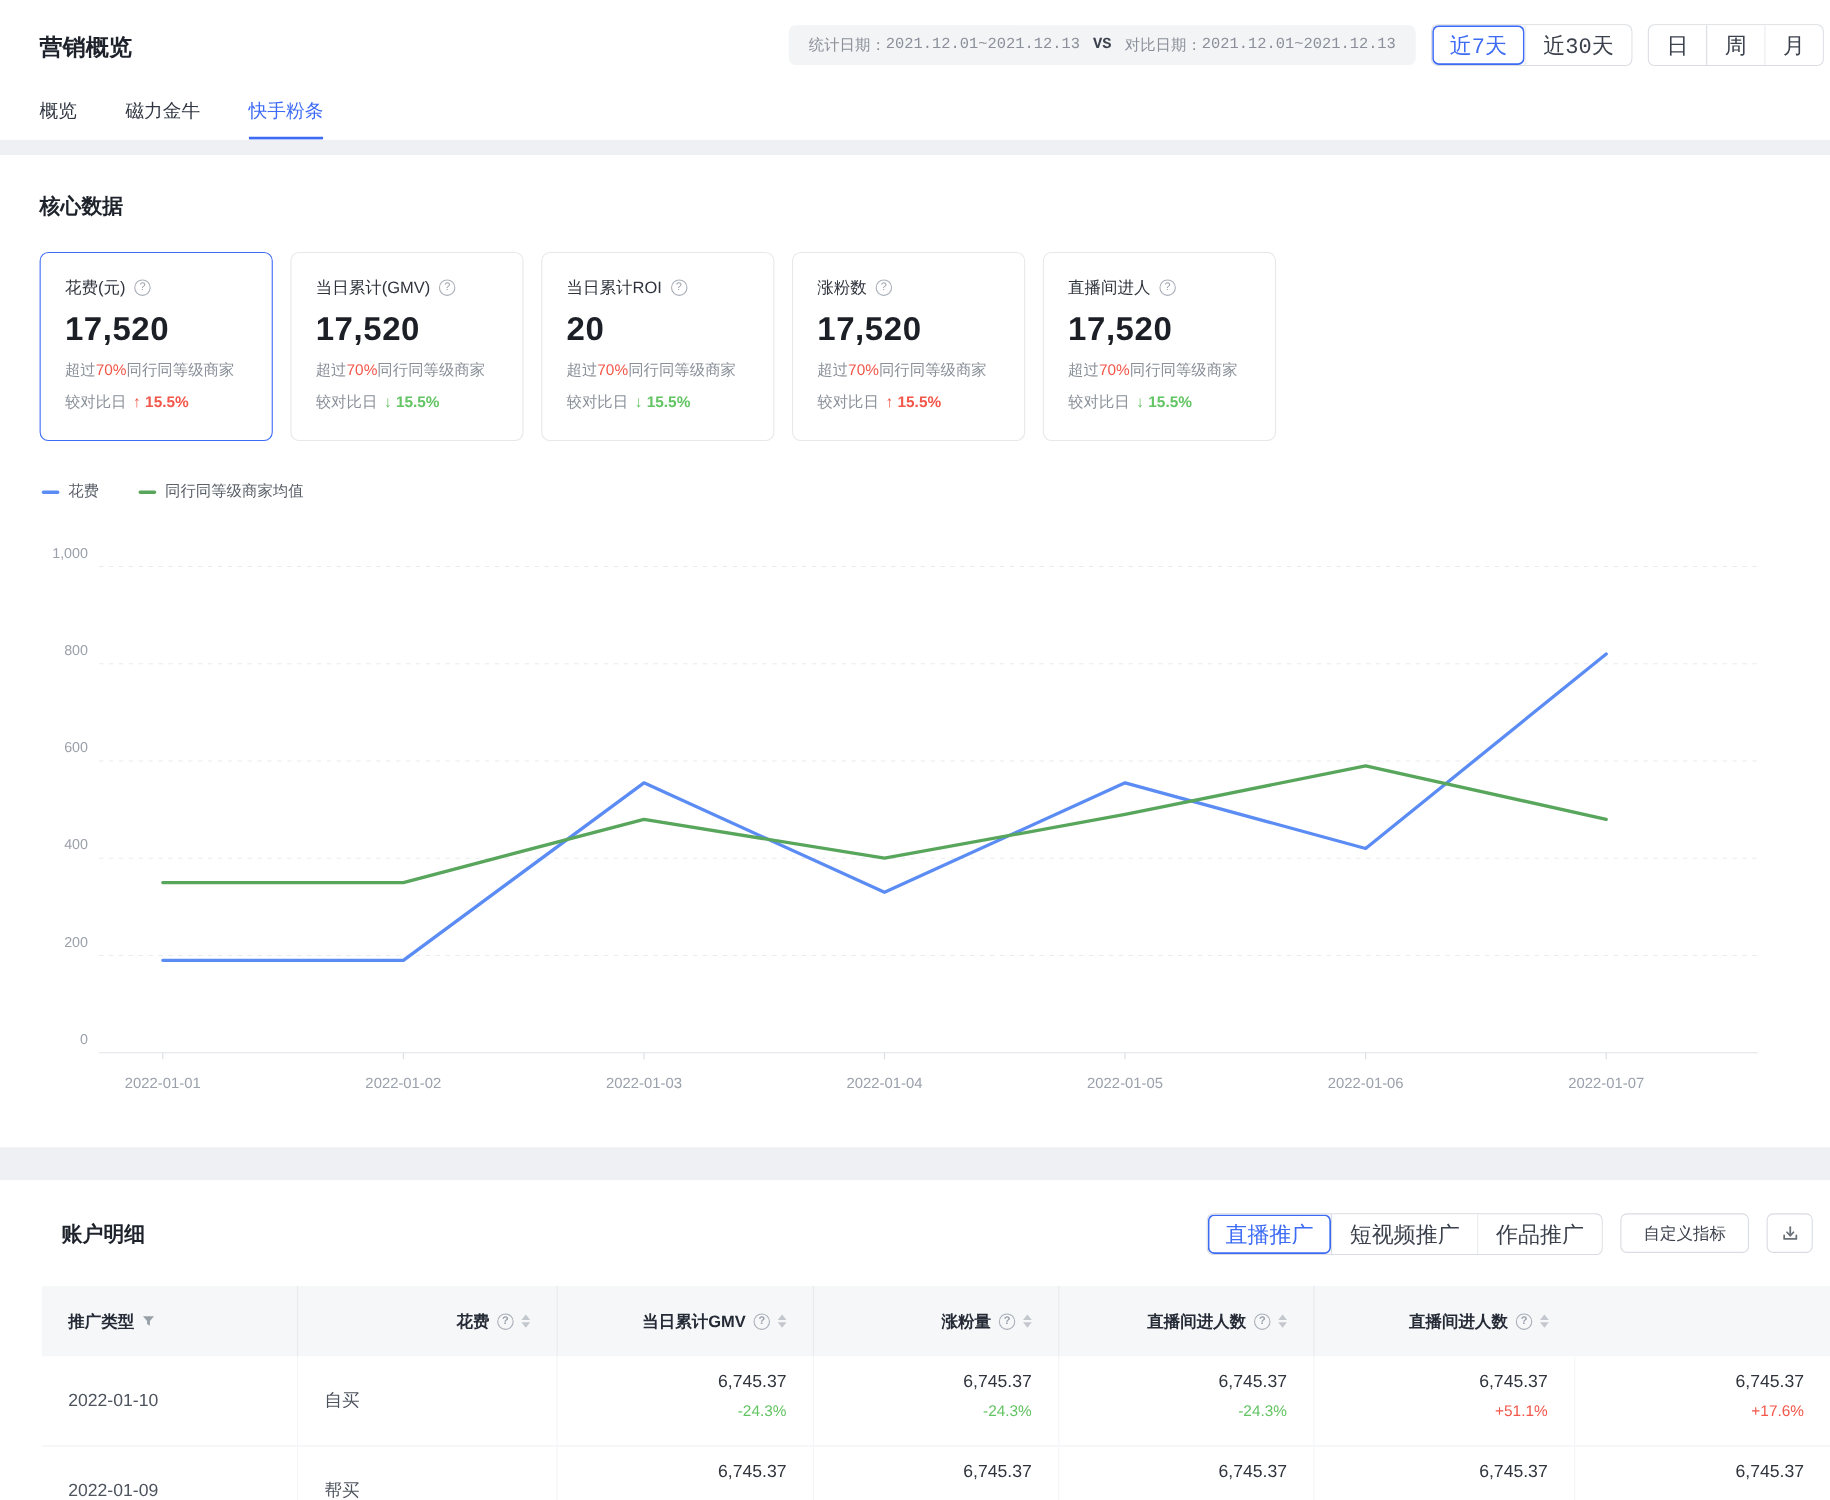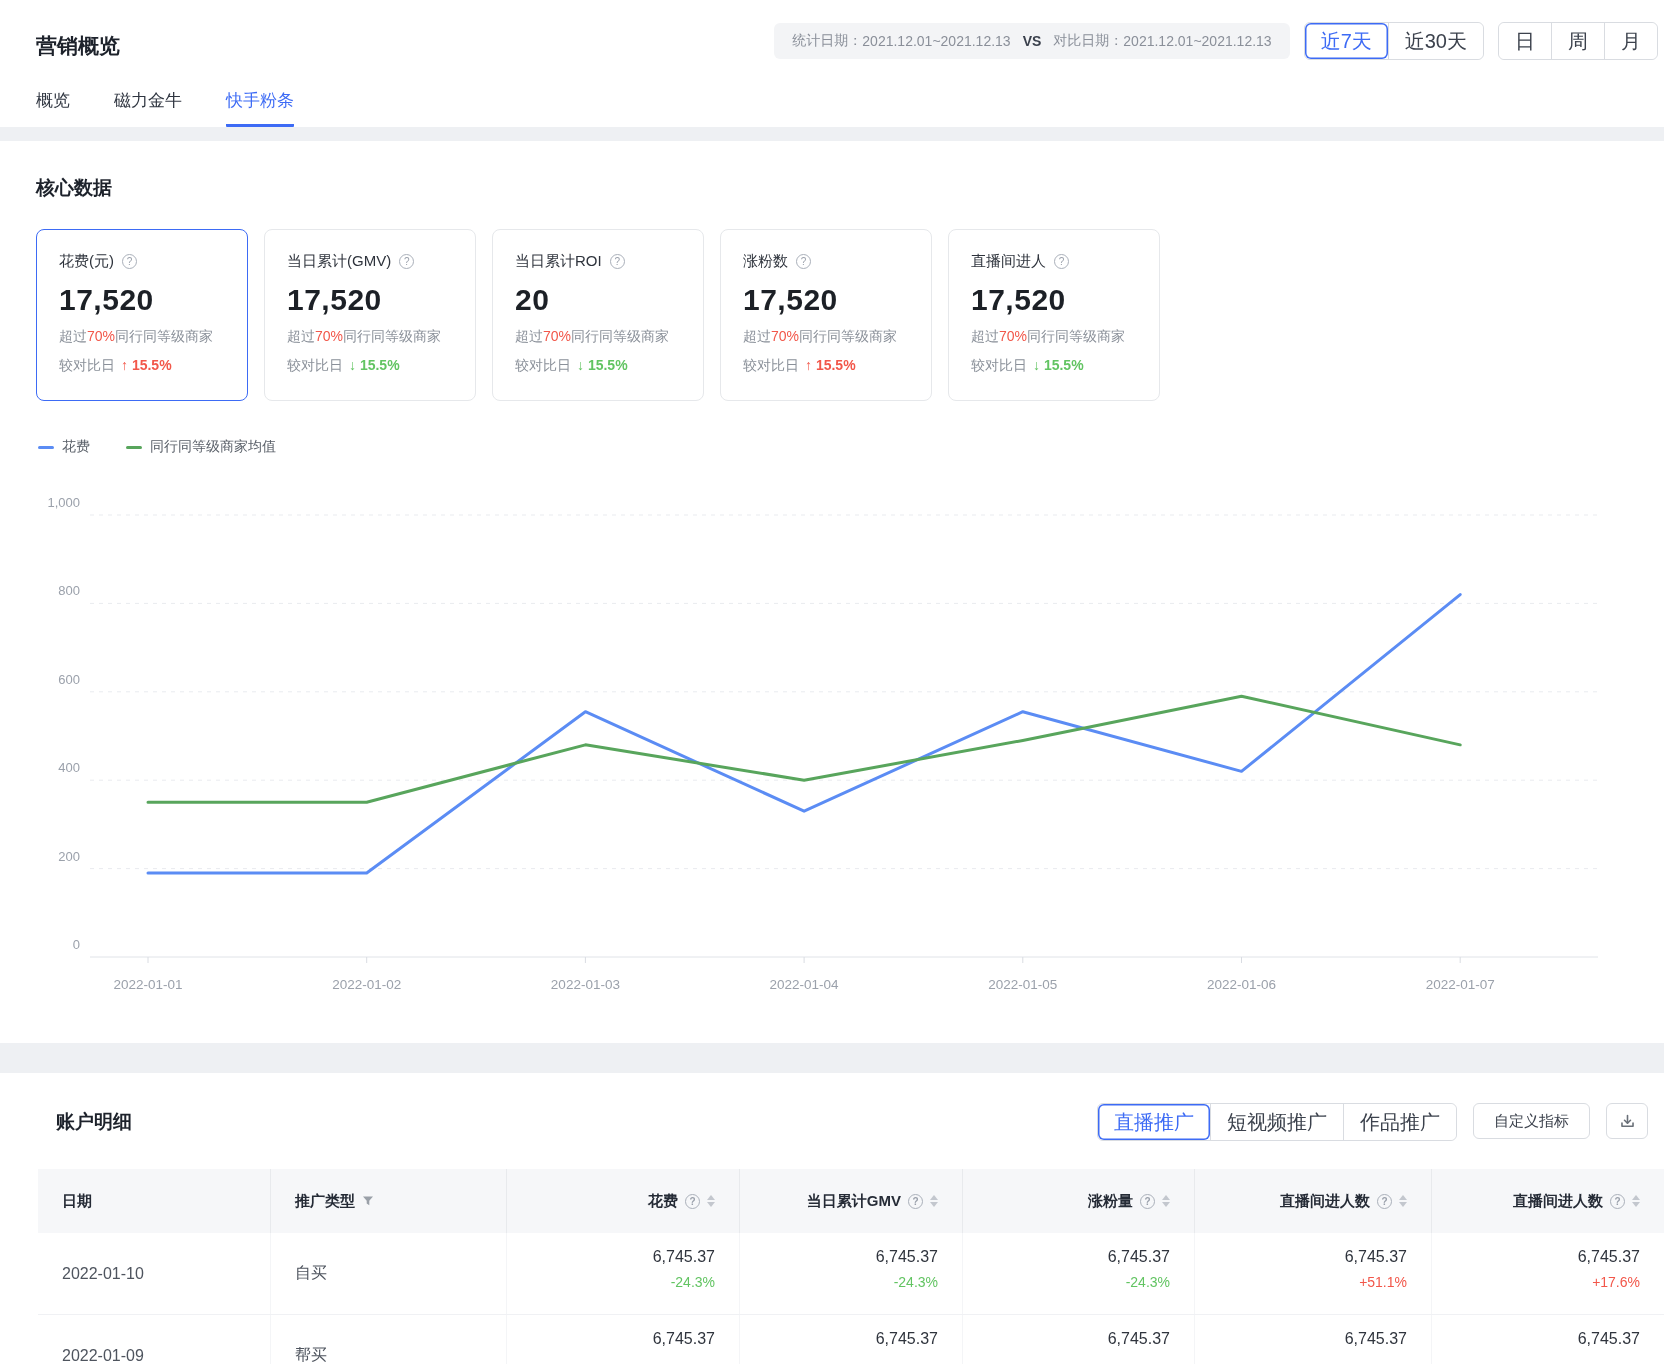--- a/index.html
+++ b/index.html
@@ -2,21 +2,21 @@
 <html><head>
 <meta charset="utf-8">
 <style>
   * { margin:0; padding:0; box-sizing:border-box; }
   html,body { width:1664px; height:1364px; overflow:hidden; background:#fff;
     font-family:"Liberation Sans","DejaVu Sans",sans-serif; color:#2f3540; }
   .page { position:relative; width:1664px; height:1364px; background:#fff; }
 
   
   .topbar { position:relative; height:127px; background:#fff; }
-  .topbar-row { display:flex; justify-content:space-between; align-items:flex-end; padding:22px 6px 0 36px; }
+  .topbar-row { display:flex; justify-content:space-between; align-items:center; padding:22px 6px 0 36px;font-family:Liberation Mono, monospace; }
   h1.page-title { font-size:21px; font-weight:700; color:#1d222b; margin-top:4px; }
   .controls { display:flex; align-items:center; gap:14px; }
   .date-pill { height:36px; display:flex; align-items:center; background:#f3f4f6; border-radius:6px;
     padding:0 18px; font-size:14px; color:#8a8f99; white-space:nowrap; }
   .date-pill b { color:#3a404c; font-weight:700; margin:0 12px; font-size:14px; }
   .seg-group { display:inline-flex; border:1px solid #d9dce1; border-radius:6px; background:#fff; }
   .seg-btn { height:36px; padding:0 16px; background:#fff; border:none; border-left:1px solid #d9dce1;
     font-size:20px; color:#3c424d; cursor:pointer; font-family:inherit; position:relative; }
   .seg-btn:first-child { border-left:none; border-radius:6px 0 0 6px; }
   .seg-btn:last-child { border-radius:0 6px 6px 0; }
@@ -225,24 +225,20 @@
             <path d="M8 2.5v7"></path>
               <path d="M5.2 6.8 8 9.6l2.8-2.8"></path>
               <path d="M2.8 9.5v3h10.4v-3"></path>
           </svg>
         </button>
       </div>
     </div>
     <div class="table">
       <div class="thead" id="table-head">
           <div class="th">
-    <span class="th-label">日期</span>
-
-  </div>
-          <div class="th">
     <span class="th-label">推广类型</span>
     <svg class="filter-icon" width="12" height="12" viewBox="0 0 12 12" fill="#9aa0a8" style="display: inline-block;">
       <path d="M1 1.5h10L7.3 5.8v4.4L4.7 8.6V5.8L1 1.5z"></path>
     </svg>
 
   </div>
           <div class="th right">
     <span class="th-label">花费</span>
 
     <span class="help-icon" style="display: inline-block;">?</span>

